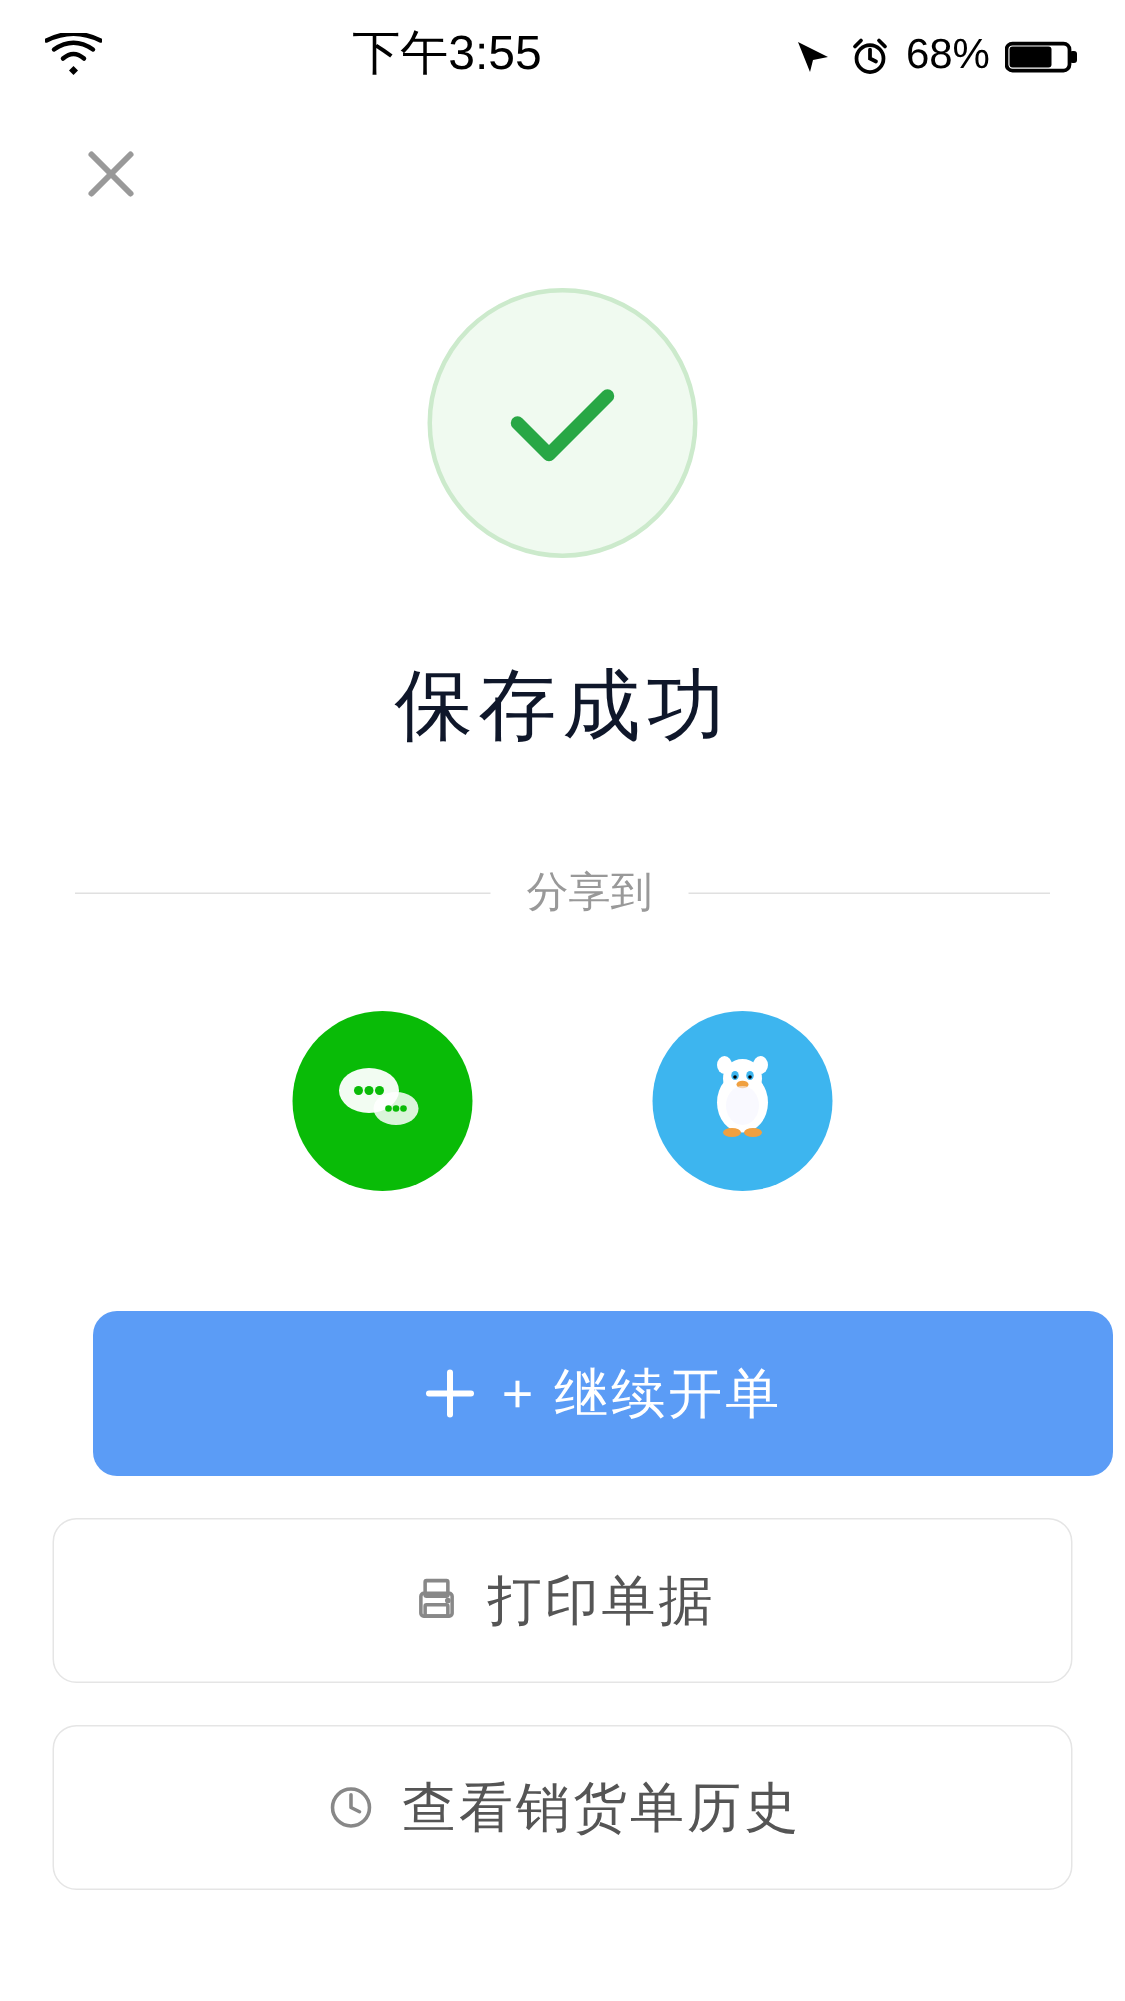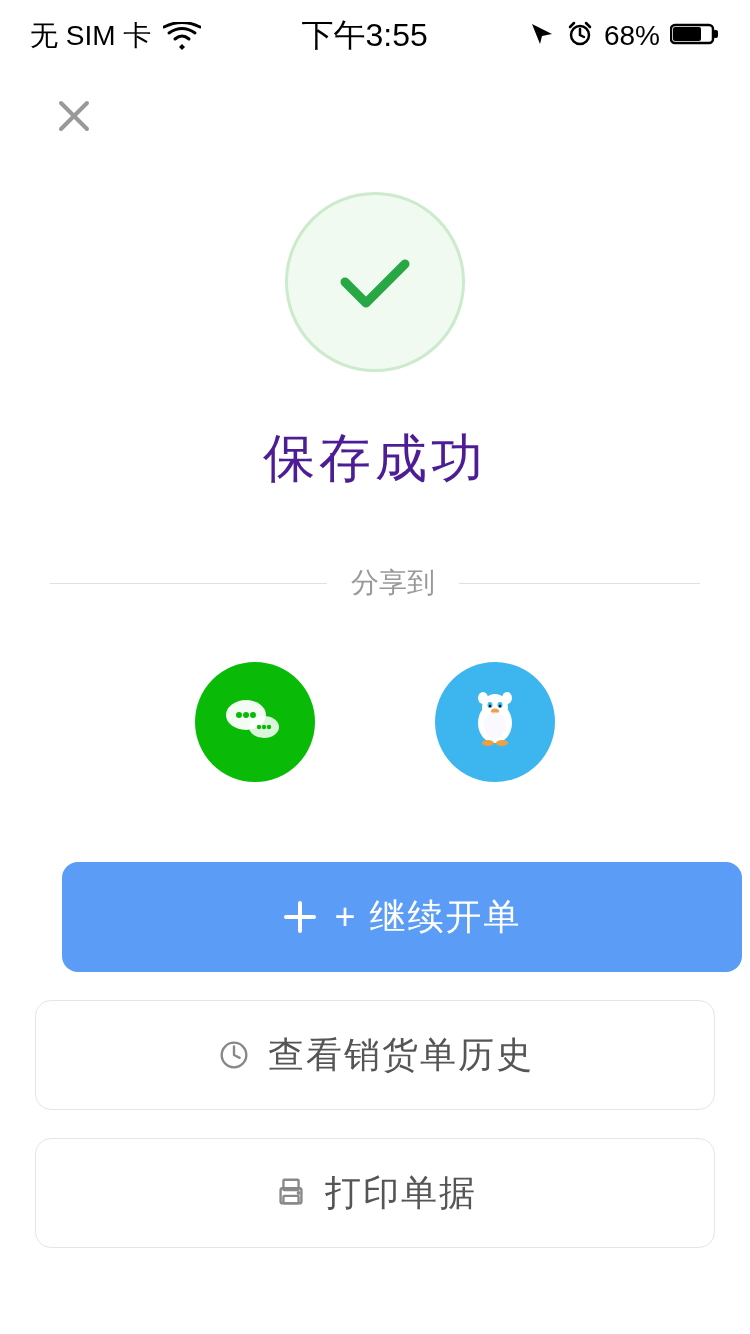--- a/index.html
+++ b/index.html
@@ -37,21 +37,21 @@
     }
 
     .status-center {
       font-size: 32px;
       font-weight: 500;
       color: #000;
     }
 
     .status-right {
       display: flex;
-      align-items: flex-start;
+      align-items: flex-end;
       gap: 10px;
       font-size: 28px;
       color: #000;
     }
 
     
     .close-btn {
       position: absolute;
       top: 88px;
       left: 46px;
@@ -93,23 +93,24 @@
 
     .success-circle svg {
       width: 90px;
       height: 90px;
     }
 
     
     .success-title {
       font-size: 52px;
       font-weight: 500;
-      color: #4c1d95;
+      color: #0f172a;
       letter-spacing: 4px;
       margin-bottom: 70px;
+      margin-top: 12px;
     }
 
     
     .share-section {
       width: 100%;
       position: relative;
       display: flex;
       align-items: center;
       justify-content: center;
       margin-bottom: 60px;
@@ -217,21 +218,20 @@
     .action-btn-secondary svg {
       width: 36px;
       height: 36px;
     }
   </style>
 </head>
 <body>
 
 <div class="status-bar">
   <div class="status-left">
-    <span style="font-size:28px;">无 SIM 卡</span>
     <svg width="38" height="28" viewBox="0 0 38 28">
       <path d="M19 22 L22 25 L19 28 L16 25 Z" fill="#000"></path>
       <path d="M12 17 Q19 11 26 17" stroke="#000" stroke-width="3" fill="none" stroke-linecap="round"></path>
       <path d="M6 11 Q19 2 32 11" stroke="#000" stroke-width="3" fill="none" stroke-linecap="round"></path>
       <path d="M1 5 Q19 -4 37 5" stroke="#000" stroke-width="3" fill="none" stroke-linecap="round"></path>
     </svg>
   </div>
   <div class="status-center">下午3:55</div>
   <div class="status-right">
     <svg width="28" height="28" viewBox="0 0 28 28">
@@ -321,31 +321,31 @@
     <button class="action-btn-primary">
       <svg width="36" height="36" viewBox="0 0 36 36">
         <line x1="18" y1="4" x2="18" y2="32" stroke="white" stroke-width="4" stroke-linecap="round"></line>
         <line x1="4" y1="18" x2="32" y2="18" stroke="white" stroke-width="4" stroke-linecap="round"></line>
       </svg>
       <span>+ 继续开单</span>
     </button>
 
     <button class="action-btn-secondary">
       <svg width="38" height="38" viewBox="0 0 38 38">
-        <circle cx="19" cy="19" r="13" stroke="#888" stroke-width="2.5" fill="none"></circle>
-        <path d="M19 10 L19 19 L25 22" stroke="#888" stroke-width="2.5" stroke-linecap="round" stroke-linejoin="round" fill="none"></path>
-      </svg>
-      <span>查看销货单历史</span>
-    </button>
-
-    <button class="action-btn-secondary">
-      <svg width="38" height="38" viewBox="0 0 38 38">
         <rect x="8" y="14" width="22" height="16" rx="2" stroke="#888" stroke-width="2.5" fill="none"></rect>
         <rect x="11" y="5" width="16" height="11" rx="1" stroke="#888" stroke-width="2.5" fill="none"></rect>
         <rect x="11" y="22" width="16" height="8" rx="1" stroke="#888" stroke-width="2.5" fill="none"></rect>
         <circle cx="27" cy="19" r="2" fill="#888"></circle>
       </svg>
       <span>打印单据</span>
     </button>
 
+    <button class="action-btn-secondary">
+      <svg width="38" height="38" viewBox="0 0 38 38">
+        <circle cx="19" cy="19" r="13" stroke="#888" stroke-width="2.5" fill="none"></circle>
+        <path d="M19 10 L19 19 L25 22" stroke="#888" stroke-width="2.5" stroke-linecap="round" stroke-linejoin="round" fill="none"></path>
+      </svg>
+      <span>查看销货单历史</span>
+    </button>
+
   </div>
 
 </div>
 
 </body></html>

